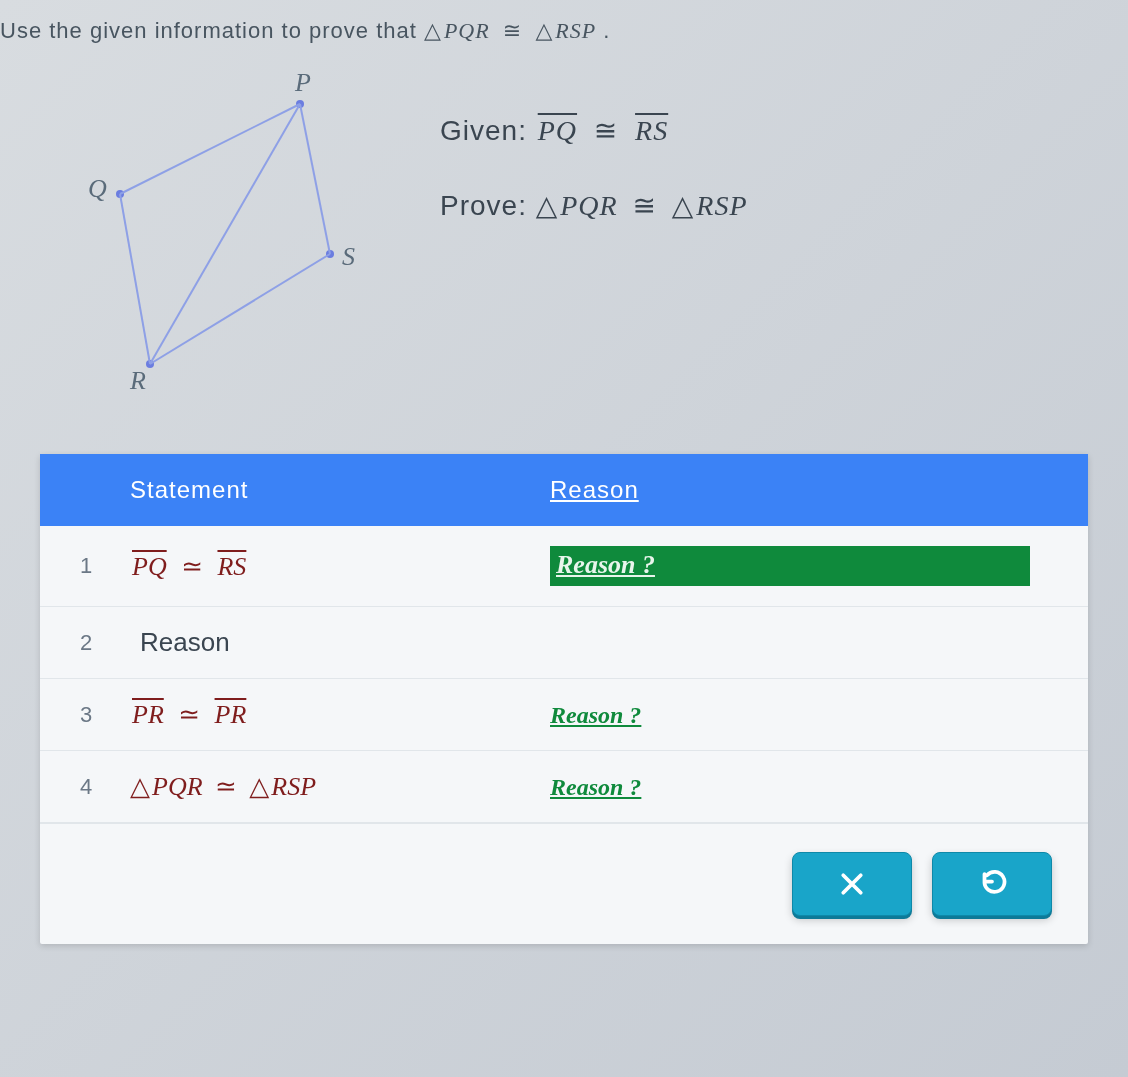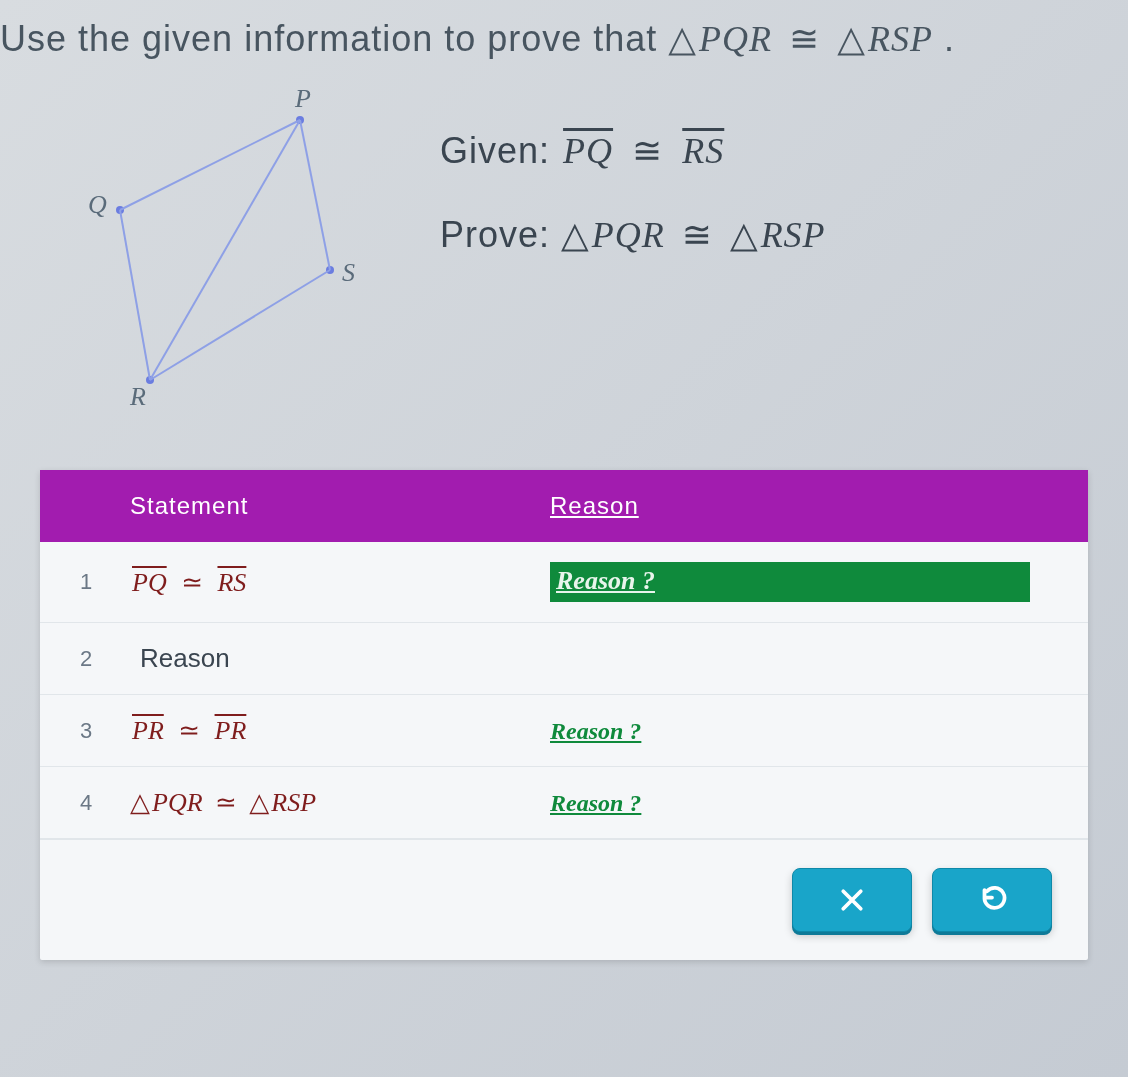--- a/index.html
+++ b/index.html
@@ -6,51 +6,51 @@
     body {
       font-family: "Segoe UI", Arial, sans-serif;
       background: linear-gradient(135deg, #d8dce0 0%, #c5cbd3 100%);
       width: 1128px;
       height: 1077px;
       overflow: hidden;
       color: #3a4550;
     }
     .prompt {
       padding: 18px 0 0 0;
-      font-size: 36px;
+      font-size: 22px;
       letter-spacing: 1px;
       color: #485560;
     }
     .math-overline { text-decoration: overline; display: inline-block; padding: 0 2px; }
     .italic { font-style: italic; font-family: Georgia, "Times New Roman", serif; }
     .mid-section {
       display: flex;
       gap: 60px;
       padding: 30px 40px 0 80px;
       align-items: flex-start;
     }
     .diagram-box { width: 300px; height: 320px; position: relative; }
     .vertex-label {
       position: absolute;
       font-family: Georgia, serif;
       font-style: italic;
       font-size: 26px;
       color: #5a6b7a;
     }
-    .givens { padding-top: 40px; font-size: 36px; letter-spacing: 1px; }
+    .givens { padding-top: 40px; font-size: 28px; letter-spacing: 1px; }
     .givens .row { margin-bottom: 42px; }
     .proof-table {
       margin: 60px 40px 0 40px;
       background: #f5f7f9;
       box-shadow: 0 2px 6px rgba(0,0,0,0.15);
       border-radius: 2px;
     }
     .thead {
       display: flex;
-      background: #a21caf;
+      background: #3b82f6;
       color: #fff;
       font-size: 24px;
       letter-spacing: 1px;
       padding: 22px 0;
     }
     .col-num   { width: 90px;  padding-left: 36px; }
     .col-stmt  { width: 410px; }
     .col-reas  { flex: 1; padding-left: 10px; text-decoration: underline; }
     .trow {
       display: flex;

